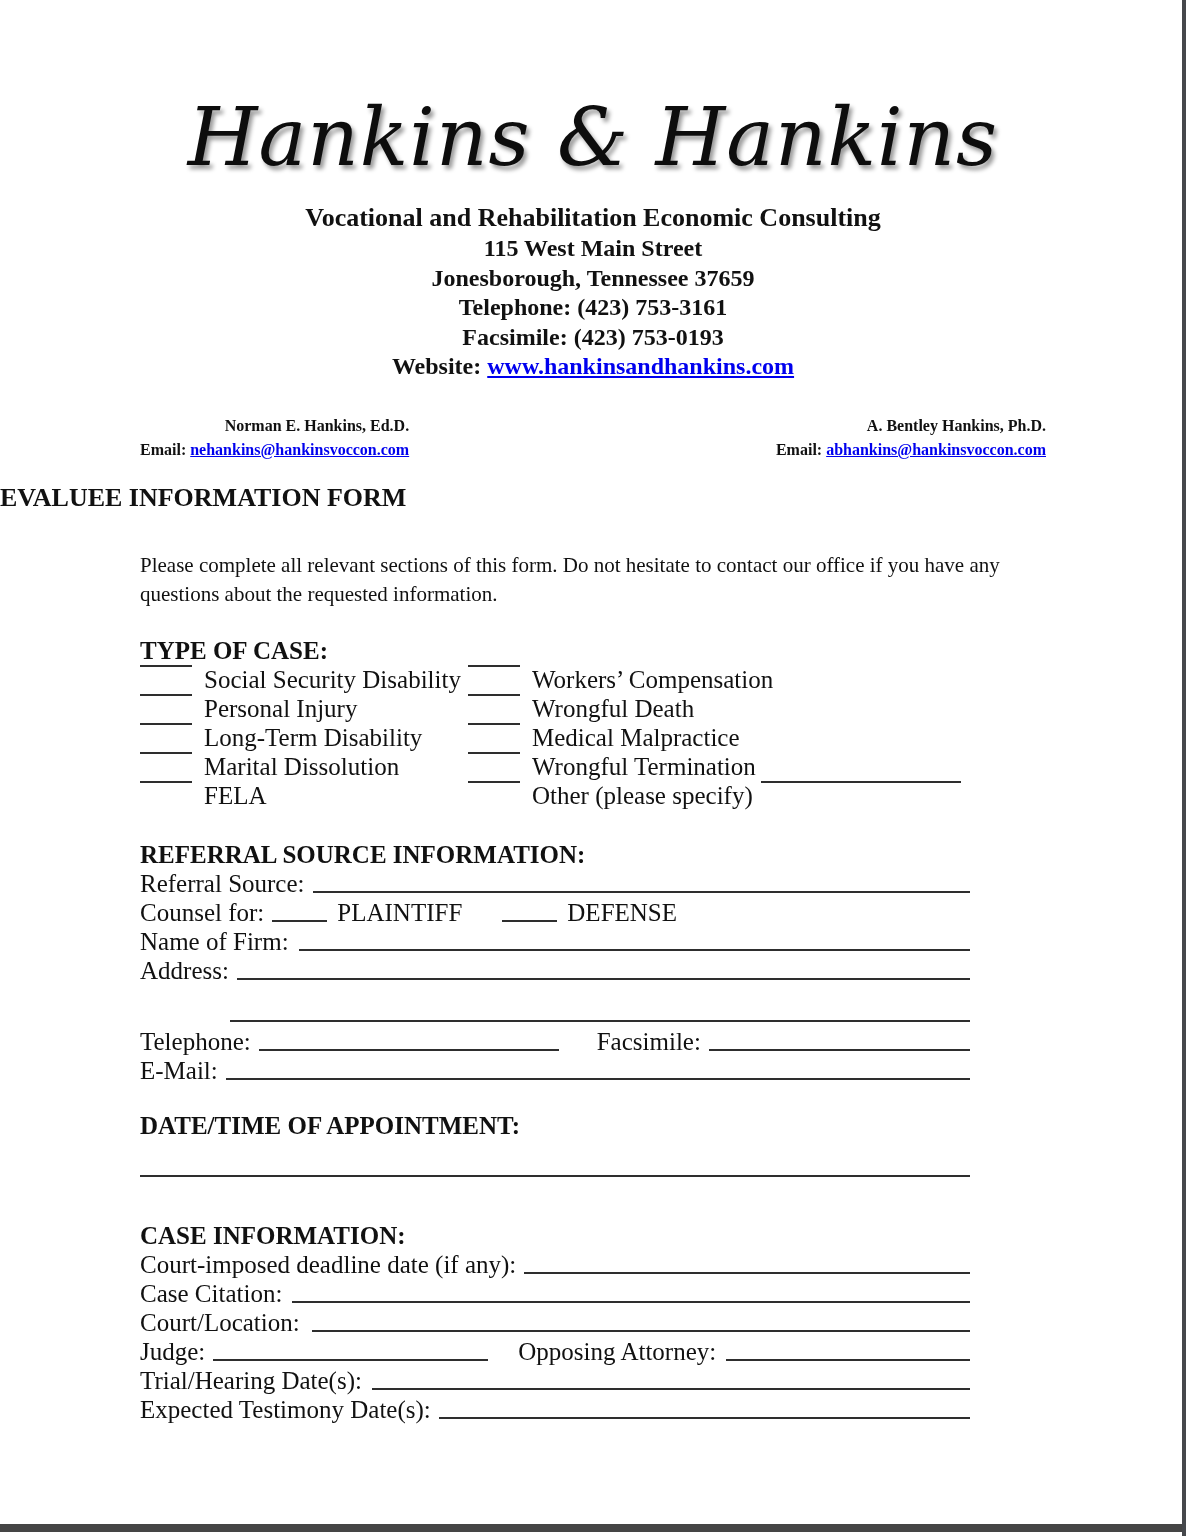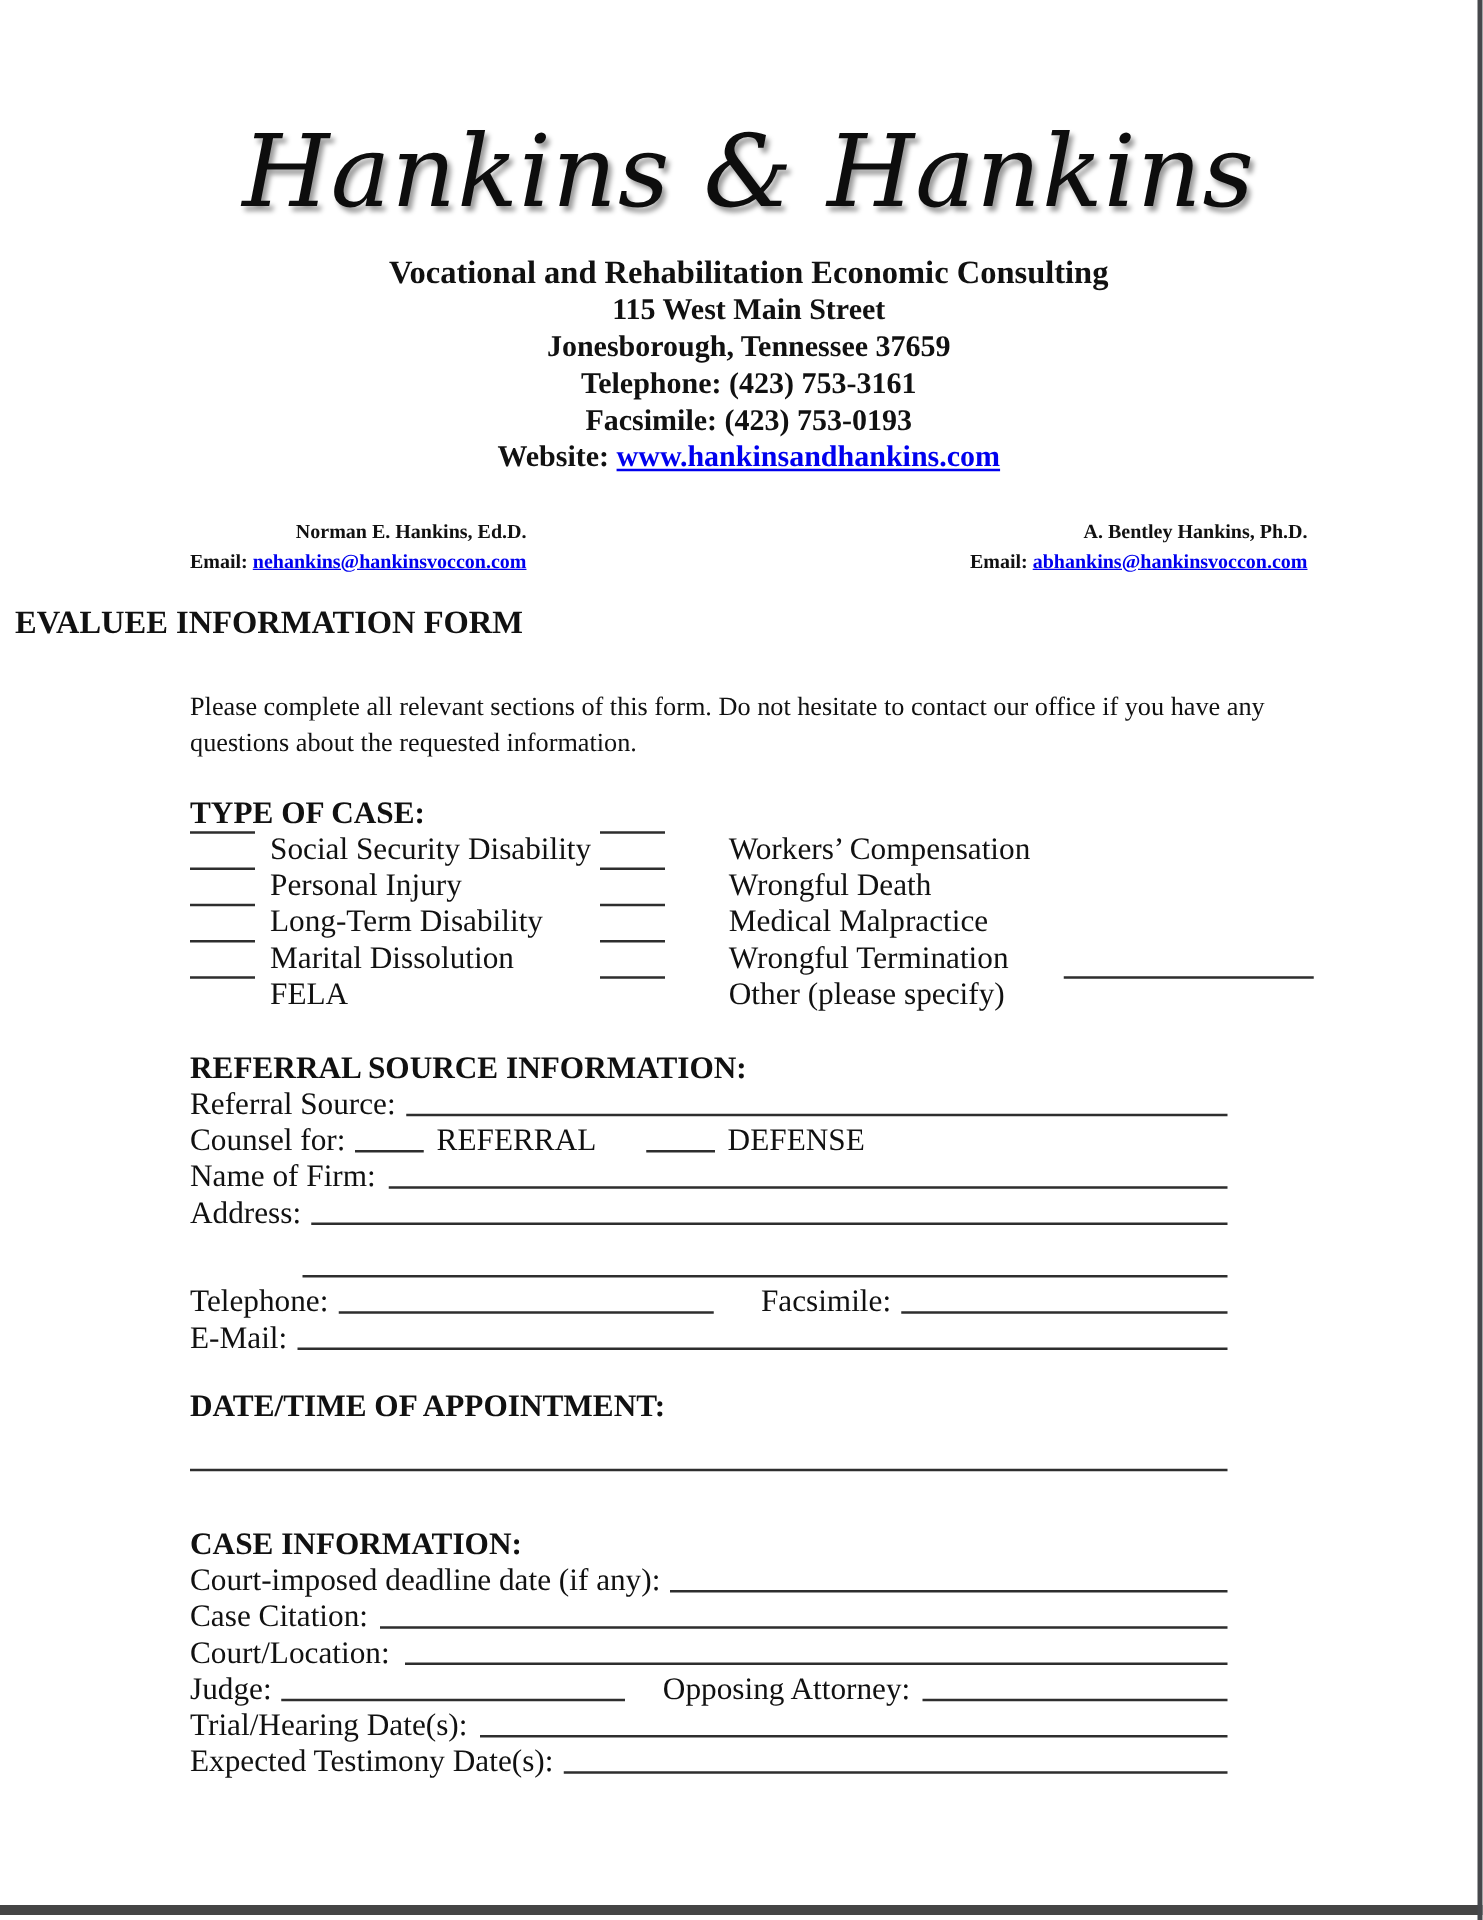--- a/index.html
+++ b/index.html
@@ -4,21 +4,21 @@
 <style>
   * { margin:0; padding:0; box-sizing:border-box; }
   html,body { background:#ffffff; }
   body {
     width:1186px; height:1536px;
     font-family:"Liberation Serif","DejaVu Serif",serif;
     color:#111;
     position:relative;
     overflow:hidden;
   }
-  .page { position:absolute; inset:0; background:#fff;padding-left:12px; }
+  .page { position:absolute; inset:0; background:#fff; }
   .page-right-edge {
     position:absolute; top:0; right:0; width:4px; height:100%;
     background:#46484c;
   }
   .page-bottom-edge {
     position:absolute; left:0; bottom:4px; width:100%; height:8px;
     background:#454545;
   }
 
   
@@ -72,21 +72,21 @@
   .blank.w200 { width:200px; flex:none; margin-left:8px; }
   .blank.w300 { width:300px; flex:none; }
   .blank.w275 { width:275px; flex:none; }
   .lbl { white-space:nowrap; }
   .lbl.pad { margin-left:10px; }
 
   
   .opt-row { display:flex; line-height:29px; }
   .opt-cell { display:flex; align-items:flex-start; }
   .opt-cell.left { width:328px; flex:none; }
-  .opt-cell.right { flex:1 1 auto;gap:39px; }
+  .opt-cell.right { flex:1 1 auto; }
   .opt-cell .lbl { margin-left:12px; }
 
   .indent-line { margin-left:90px; margin-top:13px; height:29px; display:flex; align-items:flex-end; }
   .indent-line .blank { width:100%; }
   .gap38 { width:38px; flex:none; }
   .gap30 { width:30px; flex:none; }
   .standalone-line {
     margin-top:29px; height:8px;
     border-bottom:2px solid #2e2e2e; width:100%;
   }
@@ -188,21 +188,21 @@
     <div class="section-heading" style="margin-top:30px;">REFERRAL SOURCE INFORMATION:</div>
 
     <div class="frow">
       <span class="lbl">Referral Source:</span>
       <span class="blank flex" style="margin-left:8px;"></span>
     </div>
 
     <div class="frow">
       <span class="lbl">Counsel for:</span>
       <span class="blank w55" style="margin-left:8px;"></span>
-      <span class="lbl pad">REFERRAL</span>
+      <span class="lbl pad">PLAINTIFF</span>
       <span class="blank w55" style="margin-left:40px;"></span>
       <span class="lbl pad">DEFENSE</span>
     </div>
 
     <div class="frow">
       <span class="lbl">Name of Firm:</span>
       <span class="blank flex" style="margin-left:10px;"></span>
     </div>
 
     <div class="frow">

